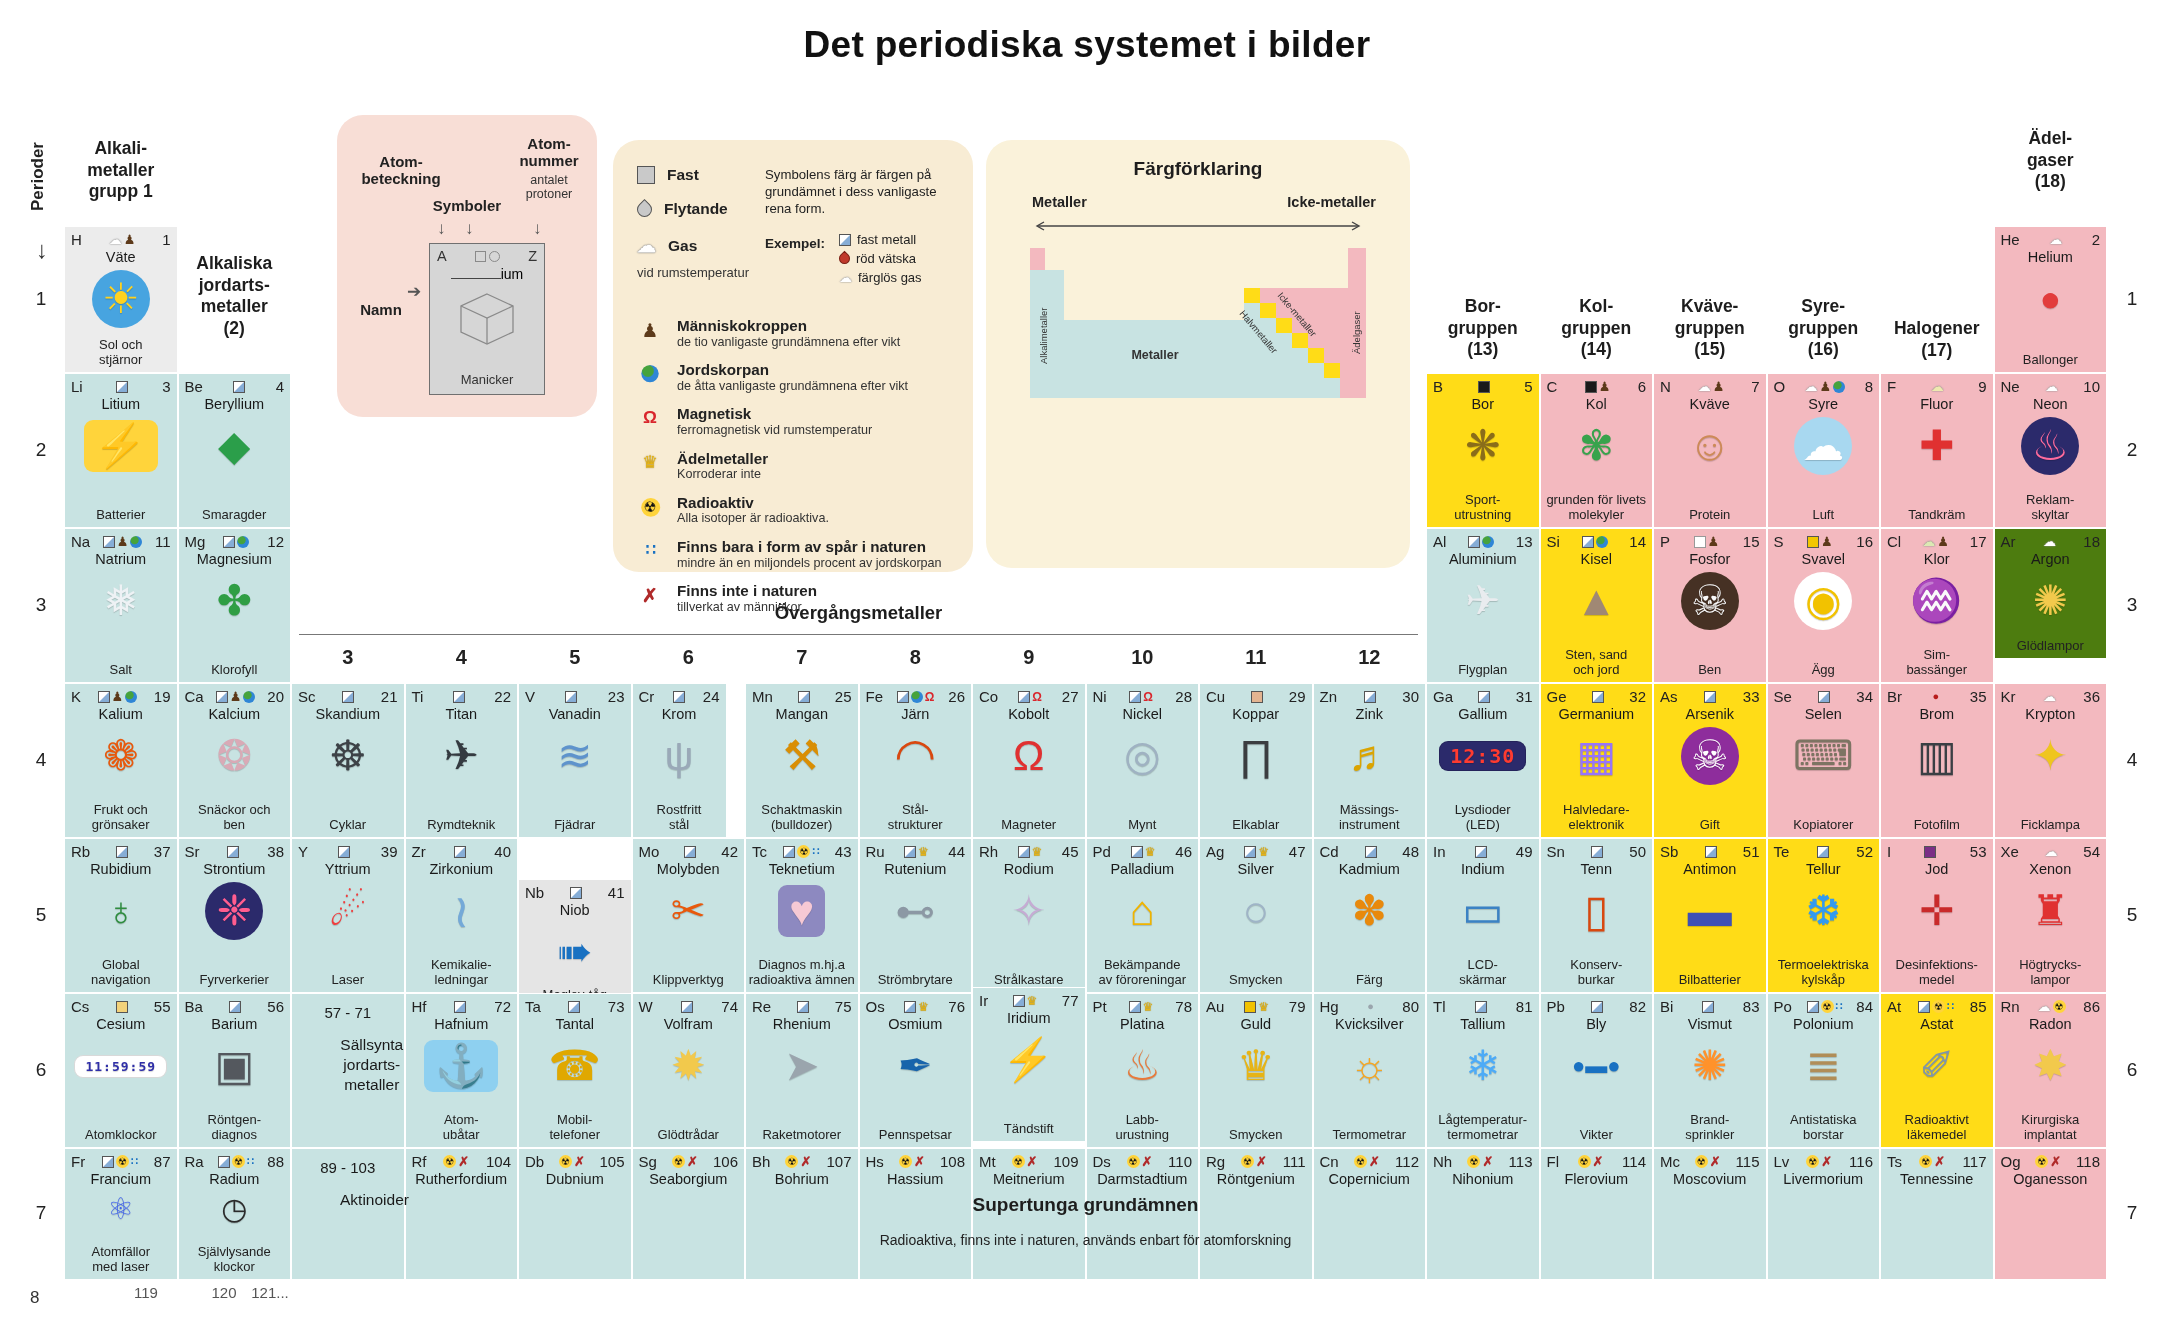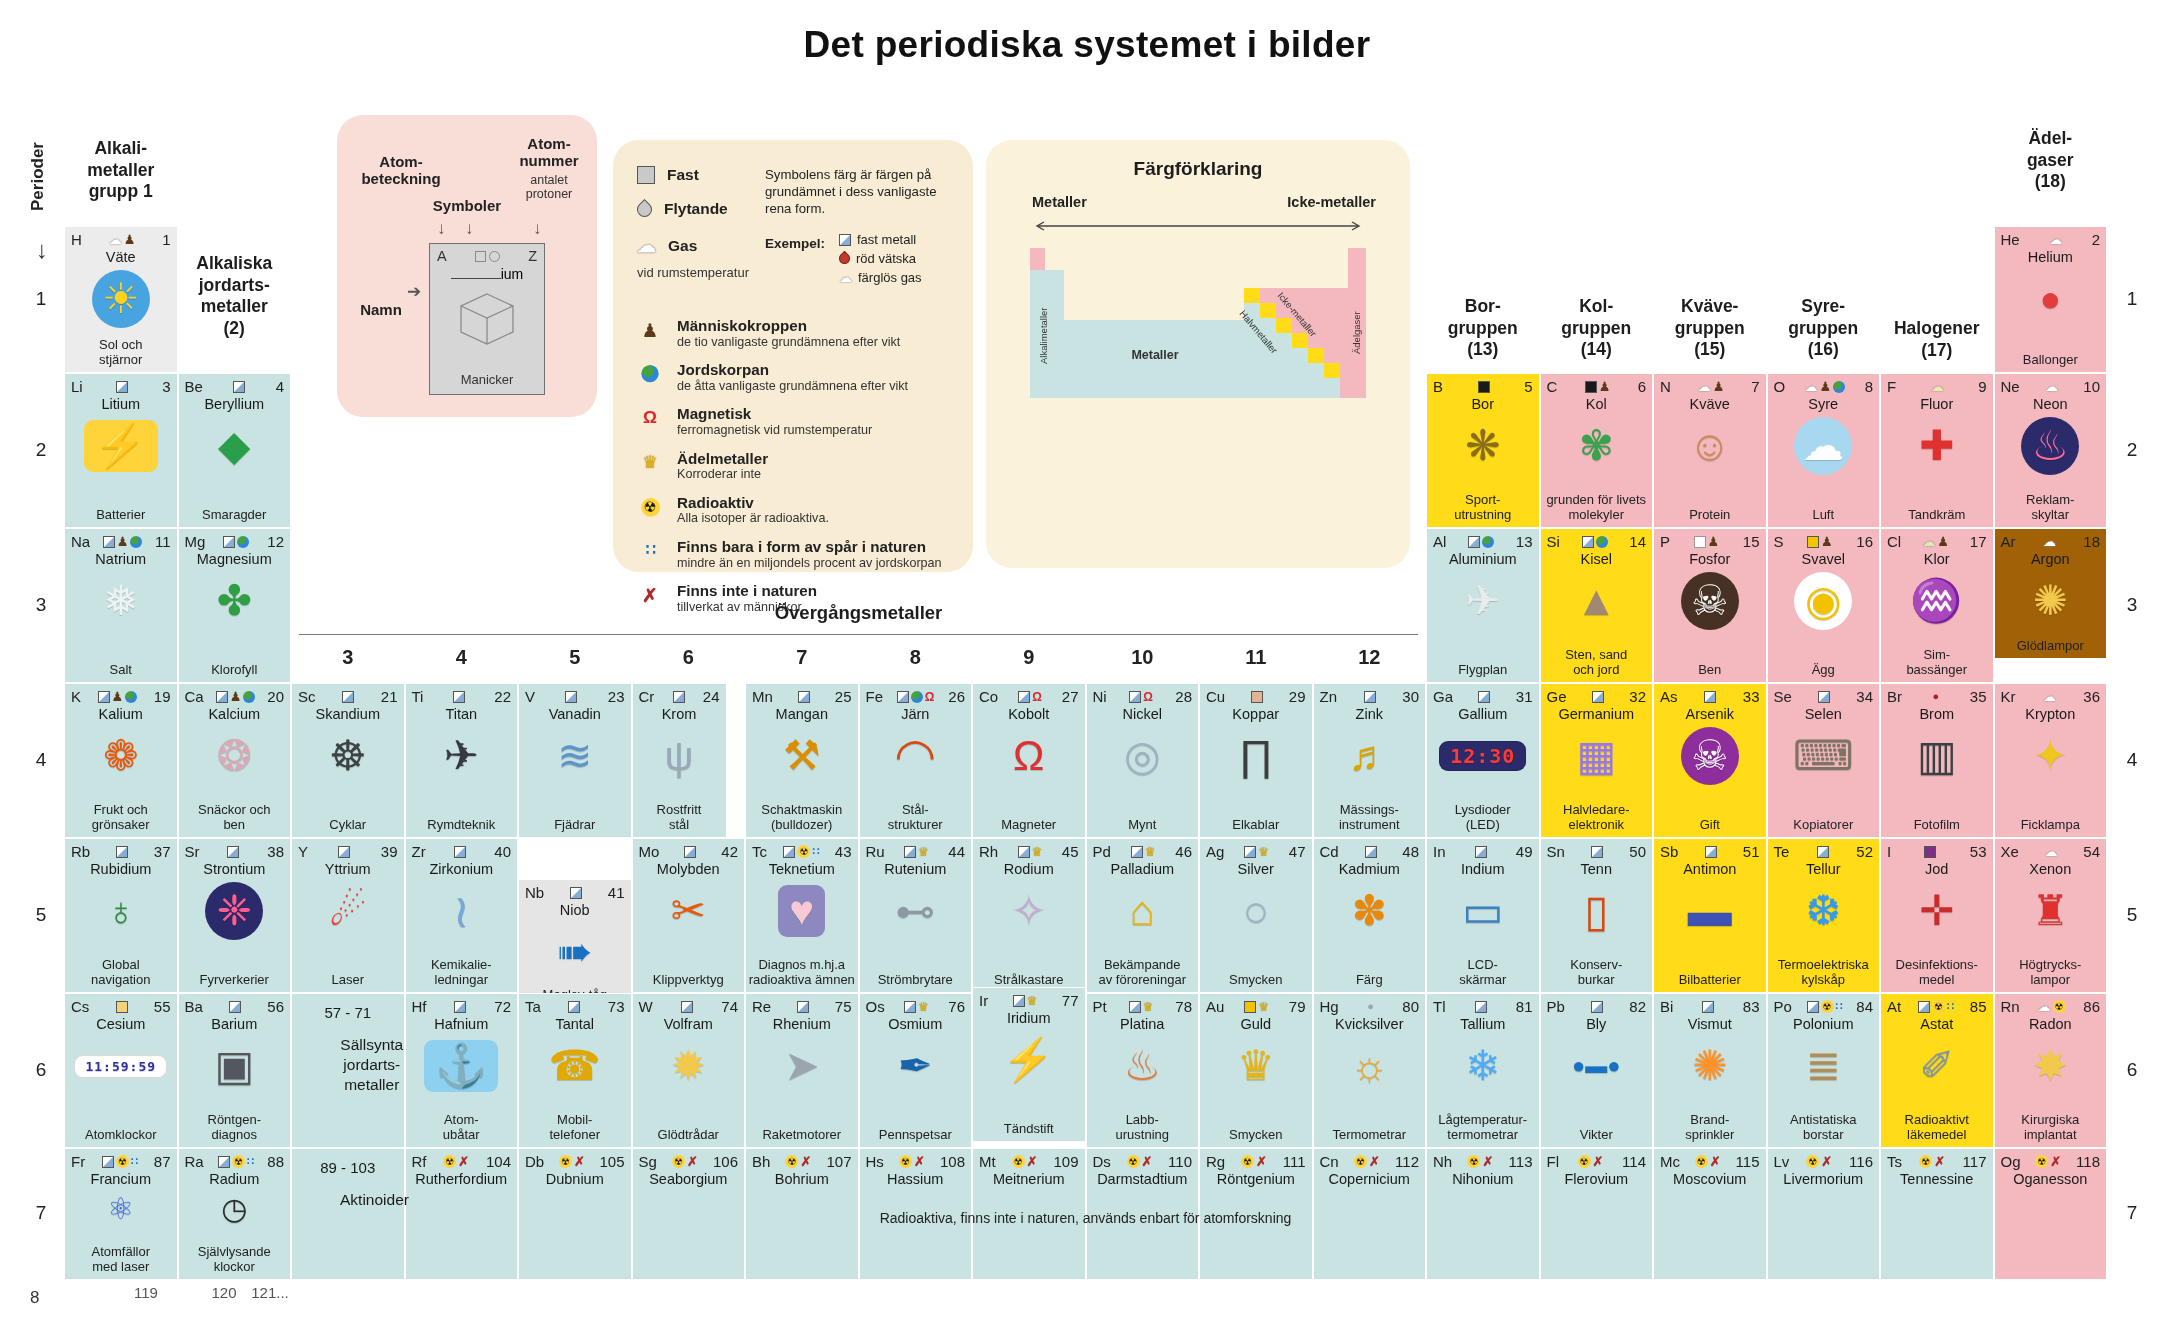--- a/index.html
+++ b/index.html
@@ -564,21 +564,21 @@
           </span>
           <span class="num">17</span>
         </div>
         <div class="nm">Klor</div>
         <div class="pic">
           <span class="pg" style="color: rgb(31, 127, 209);">♒</span>
         </div>
         <div class="cap">Sim-
 bassänger</div>
       </div>
-      <div class="cell" style="left: 1993.5px; top: 528px; width: 113.5px; height: 131px; background: #a16207;">
+      <div class="cell" style="left: 1993.5px; top: 528px; width: 113.5px; height: 131px; background: #4d7c0f;">
         <div class="hdr">
           <span class="sym">Ar</span>
           <span class="ics">
             <span class="ic gas">☁</span>
           </span>
           <span class="num">18</span>
         </div>
         <div class="nm">Argon</div>
         <div class="pic">
           <span class="pg" style="color: rgb(242, 201, 76);">✺</span>
@@ -1602,16 +1602,17 @@
       <div class="pnum" style="left: 2119px; top: 1058.5px;">6</div>
       <div class="pnum" style="left: 28px; top: 1202px;">7</div>
       <div class="pnum" style="left: 2119px; top: 1202px;">7</div>
     </div>
   <div id="futurenums">
       <div class="future" style="left: 116px; top: 1284px;">119</div>
       <div class="future" style="left: 194px; top: 1284px;">120</div>
       <div class="future" style="left: 240px; top: 1284px;">121...</div>
     </div>
   <div class="shv" id="shv" style="left: 518px; width: 1135px; top: 1194px;">
+    <div class="t1">Supertunga grundämnen</div>
     <div class="t2">Radioaktiva, finns inte i naturen, används enbart för atomforskning</div>
   </div>
 
 </div>
 
 </body></html>

